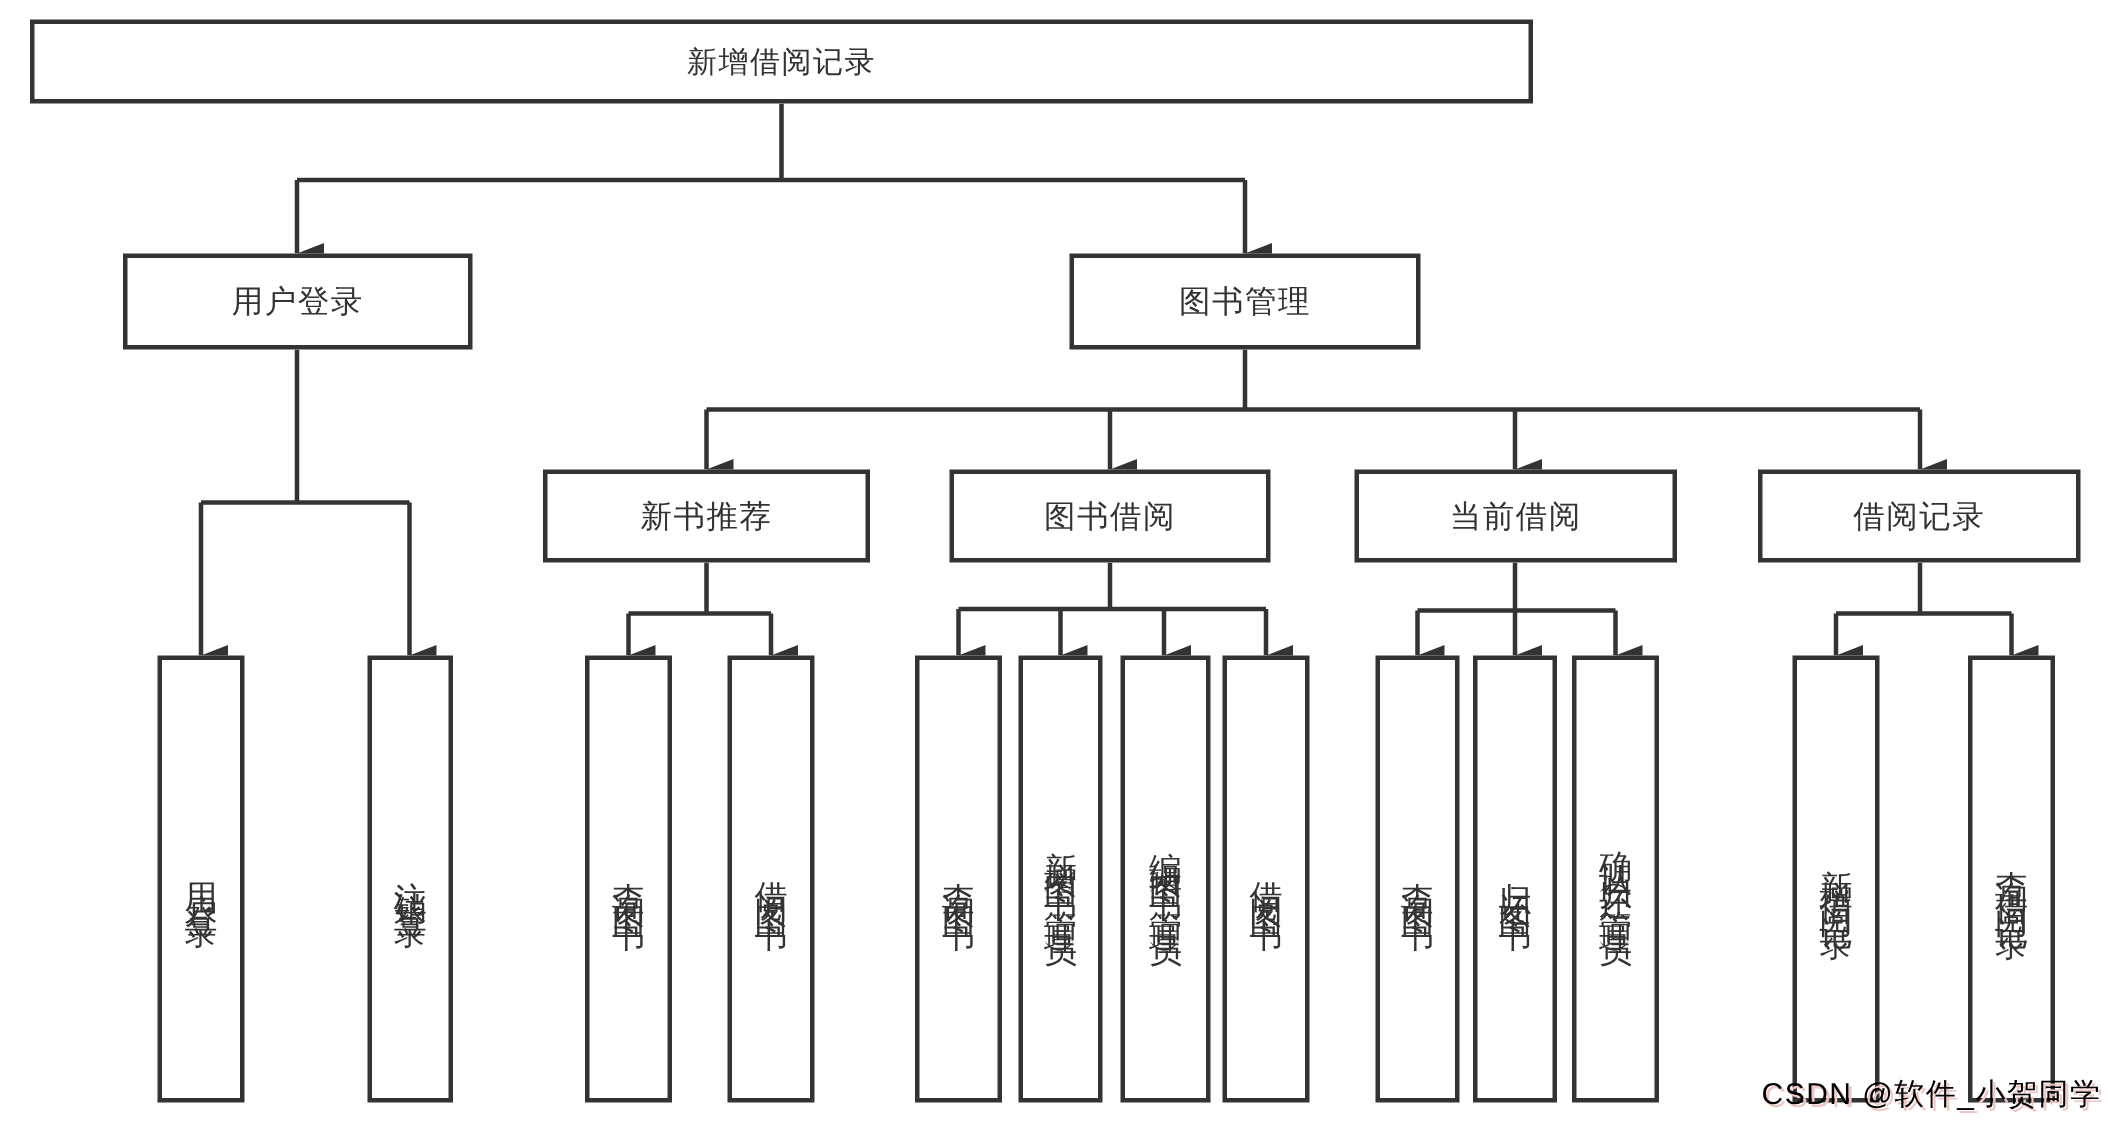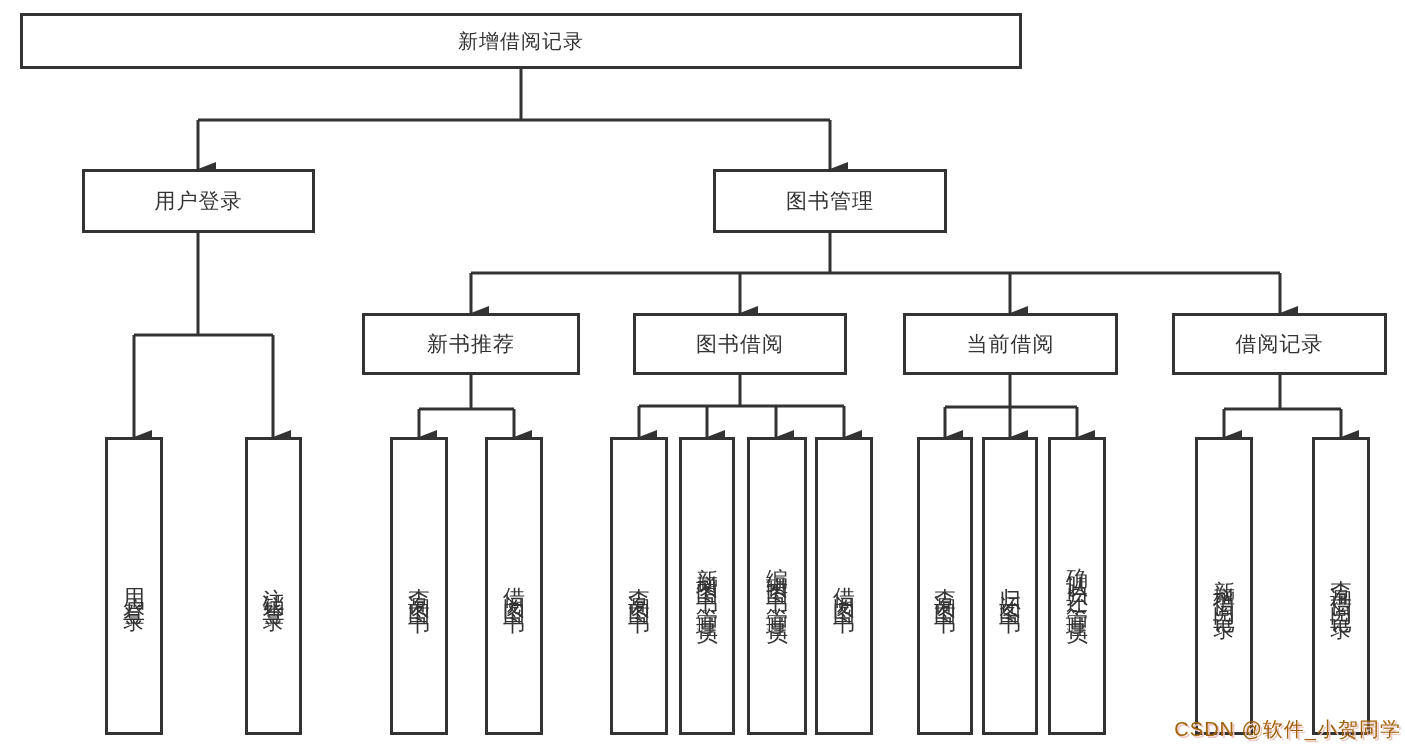--- a/index.html
+++ b/index.html
@@ -19,21 +19,21 @@
     position:absolute;box-sizing:border-box;border:3px solid #333333;background:#ffffff;
     top:437px;height:298px;width:58px;
     display:flex;align-items:center;justify-content:center;z-index:2;
   }
   .leaf span{
     writing-mode:vertical-rl;text-orientation:mixed;
     font-size:22px;letter-spacing:8px;line-height:1;white-space:nowrap;
   }
   .watermark{
     position:absolute;right:4px;top:716px;z-index:5;
-    font-size:20px;color:#a16207;letter-spacing:1px;
+    font-size:20px;color:#000000;letter-spacing:1px;
     text-shadow:2px 2px 0 #efc6c2;
   }
 </style>
 </head>
 <body>
 
 <div class="canvas">
 
   <svg class="wires" width="1405" height="747" viewBox="0 0 1405 747" xmlns="http://www.w3.org/2000/svg">
     <defs>

